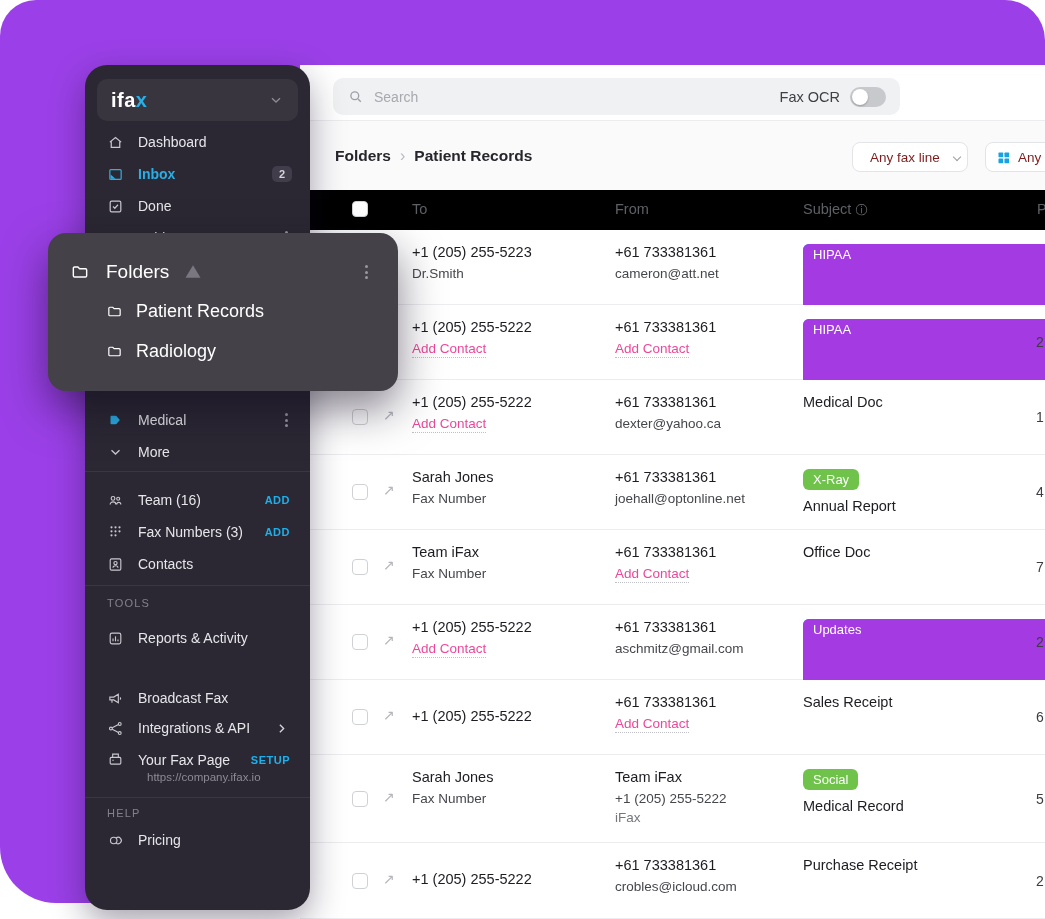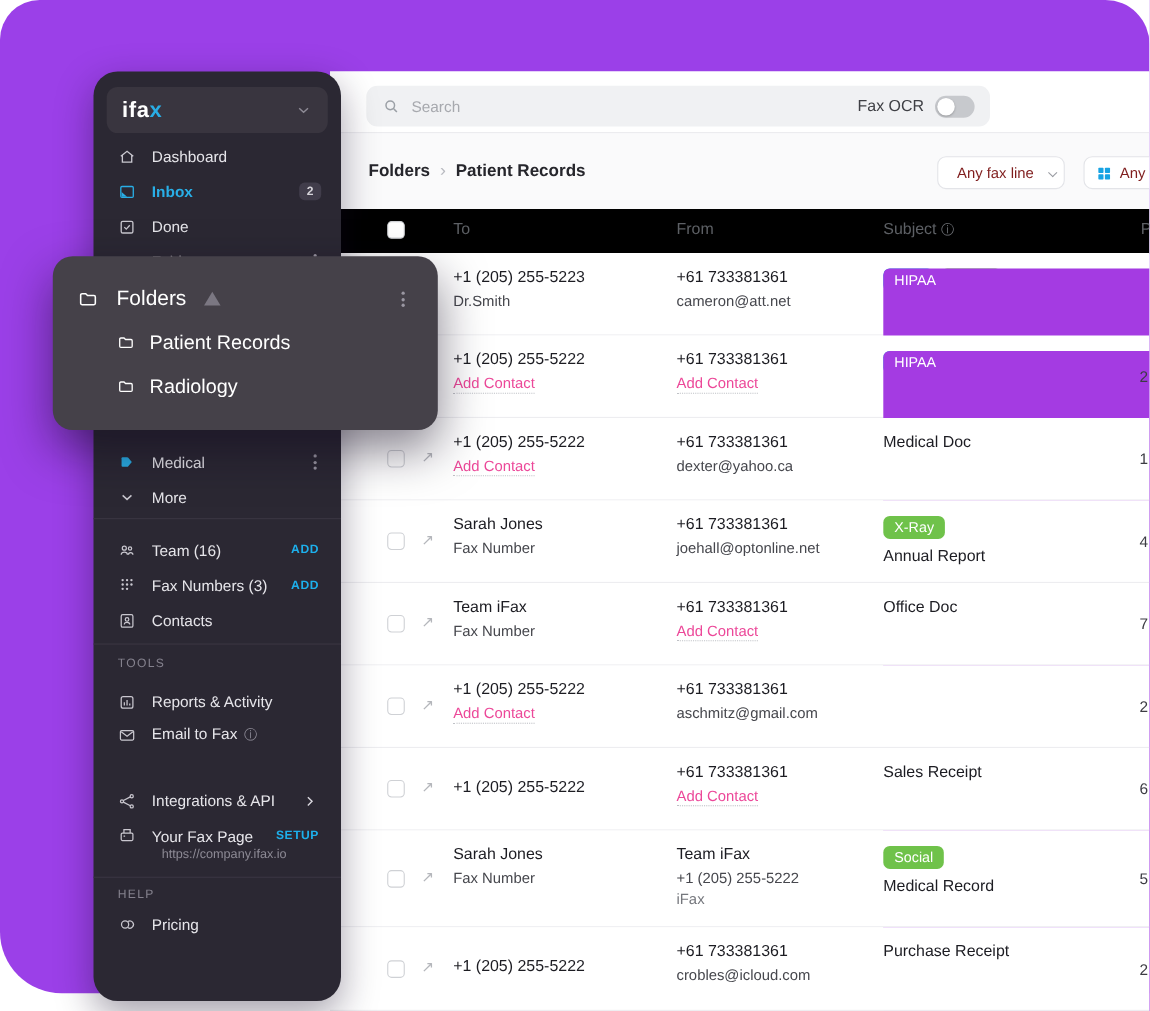--- a/index.html
+++ b/index.html
@@ -242,20 +242,24 @@
     <span class="cb"></span>
     <span class="arrow">↗</span>
     <div class="col cto">
             <div class="l1">+1 (205) 255-5222</div>
             <div class="l2"><span class="link">Add Contact</span></div>
           </div>
     <div class="col cfrom">
             <div class="l1">+61 733381361</div>
             <div class="l2">aschmitz@gmail.com</div>
           </div>
+    <div class="col csub">
+      <div class="chips"><span class="chip blue">PDF</span><span class="chip purple">Updates</span></div>
+      <div class="stext">Purchase Receipt</div>
+    </div>
     <div class="pages">2</div>
   </div>
 
   <div class="row" style="height: 75px;">
     <span class="cb"></span>
     <span class="arrow">↗</span>
     <div class="col cto" style="top: 28px;">
             <div class="l1">+1 (205) 255-5222</div>
           </div>
     <div class="col cfrom">
@@ -408,26 +412,26 @@
 
     <div class="s-item" style="top:558px">
       <svg class="ic" width="17" height="17" viewBox="0 0 24 24" fill="none" stroke="currentColor" stroke-width="1.6">
           <rect x="4.5" y="4.5" width="15" height="15" rx="2.5"></rect>
           <line x1="8.5" y1="16" x2="8.5" y2="12"></line>
           <line x1="12" y1="16" x2="12" y2="9"></line>
           <line x1="15.5" y1="16" x2="15.5" y2="13.5"></line>
         </svg>
       <span class="lbl">Reports &amp; Activity</span>
     </div>
-    <div class="s-item" style="top:588px">
-      <svg class="ic" width="17" height="17" viewBox="0 0 24 24" fill="none" stroke="currentColor" stroke-width="1.6">
-          <rect x="3.5" y="6" width="17" height="12" rx="1.5"></rect>
-          <path d="M4.5 7.5 12 13l7.5-5.5"></path>
-        </svg>
-      <span class="lbl"><span>Email to Fax</span><span class="infodark">ⓘ</span></span>
+    <div class="s-item" style="top:618px">
+      <svg class="ic" width="17" height="17" viewBox="0 0 24 24" fill="none" stroke="currentColor" stroke-width="1.6">
+          <polygon points="4,10 9.5,10 16,6 16,18 9.5,14 4,14"></polygon>
+          <path d="M18.5 10.5c.8.8.8 2.2 0 3M7 14v4"></path>
+        </svg>
+      <span class="lbl">Broadcast Fax</span>
     </div>
     <div class="s-item" style="top:648px">
       <svg class="ic" width="17" height="17" viewBox="0 0 24 24" fill="none" stroke="currentColor" stroke-width="1.6">
           <circle cx="5.5" cy="12" r="2"></circle>
           <circle cx="18" cy="5.5" r="2"></circle>
           <circle cx="18" cy="18.5" r="2"></circle>
           <line x1="7.3" y1="11" x2="16.2" y2="6.3"></line>
           <line x1="7.3" y1="13" x2="16.2" y2="17.7"></line>
         </svg>
       <span class="lbl">Integrations &amp;  API</span>

